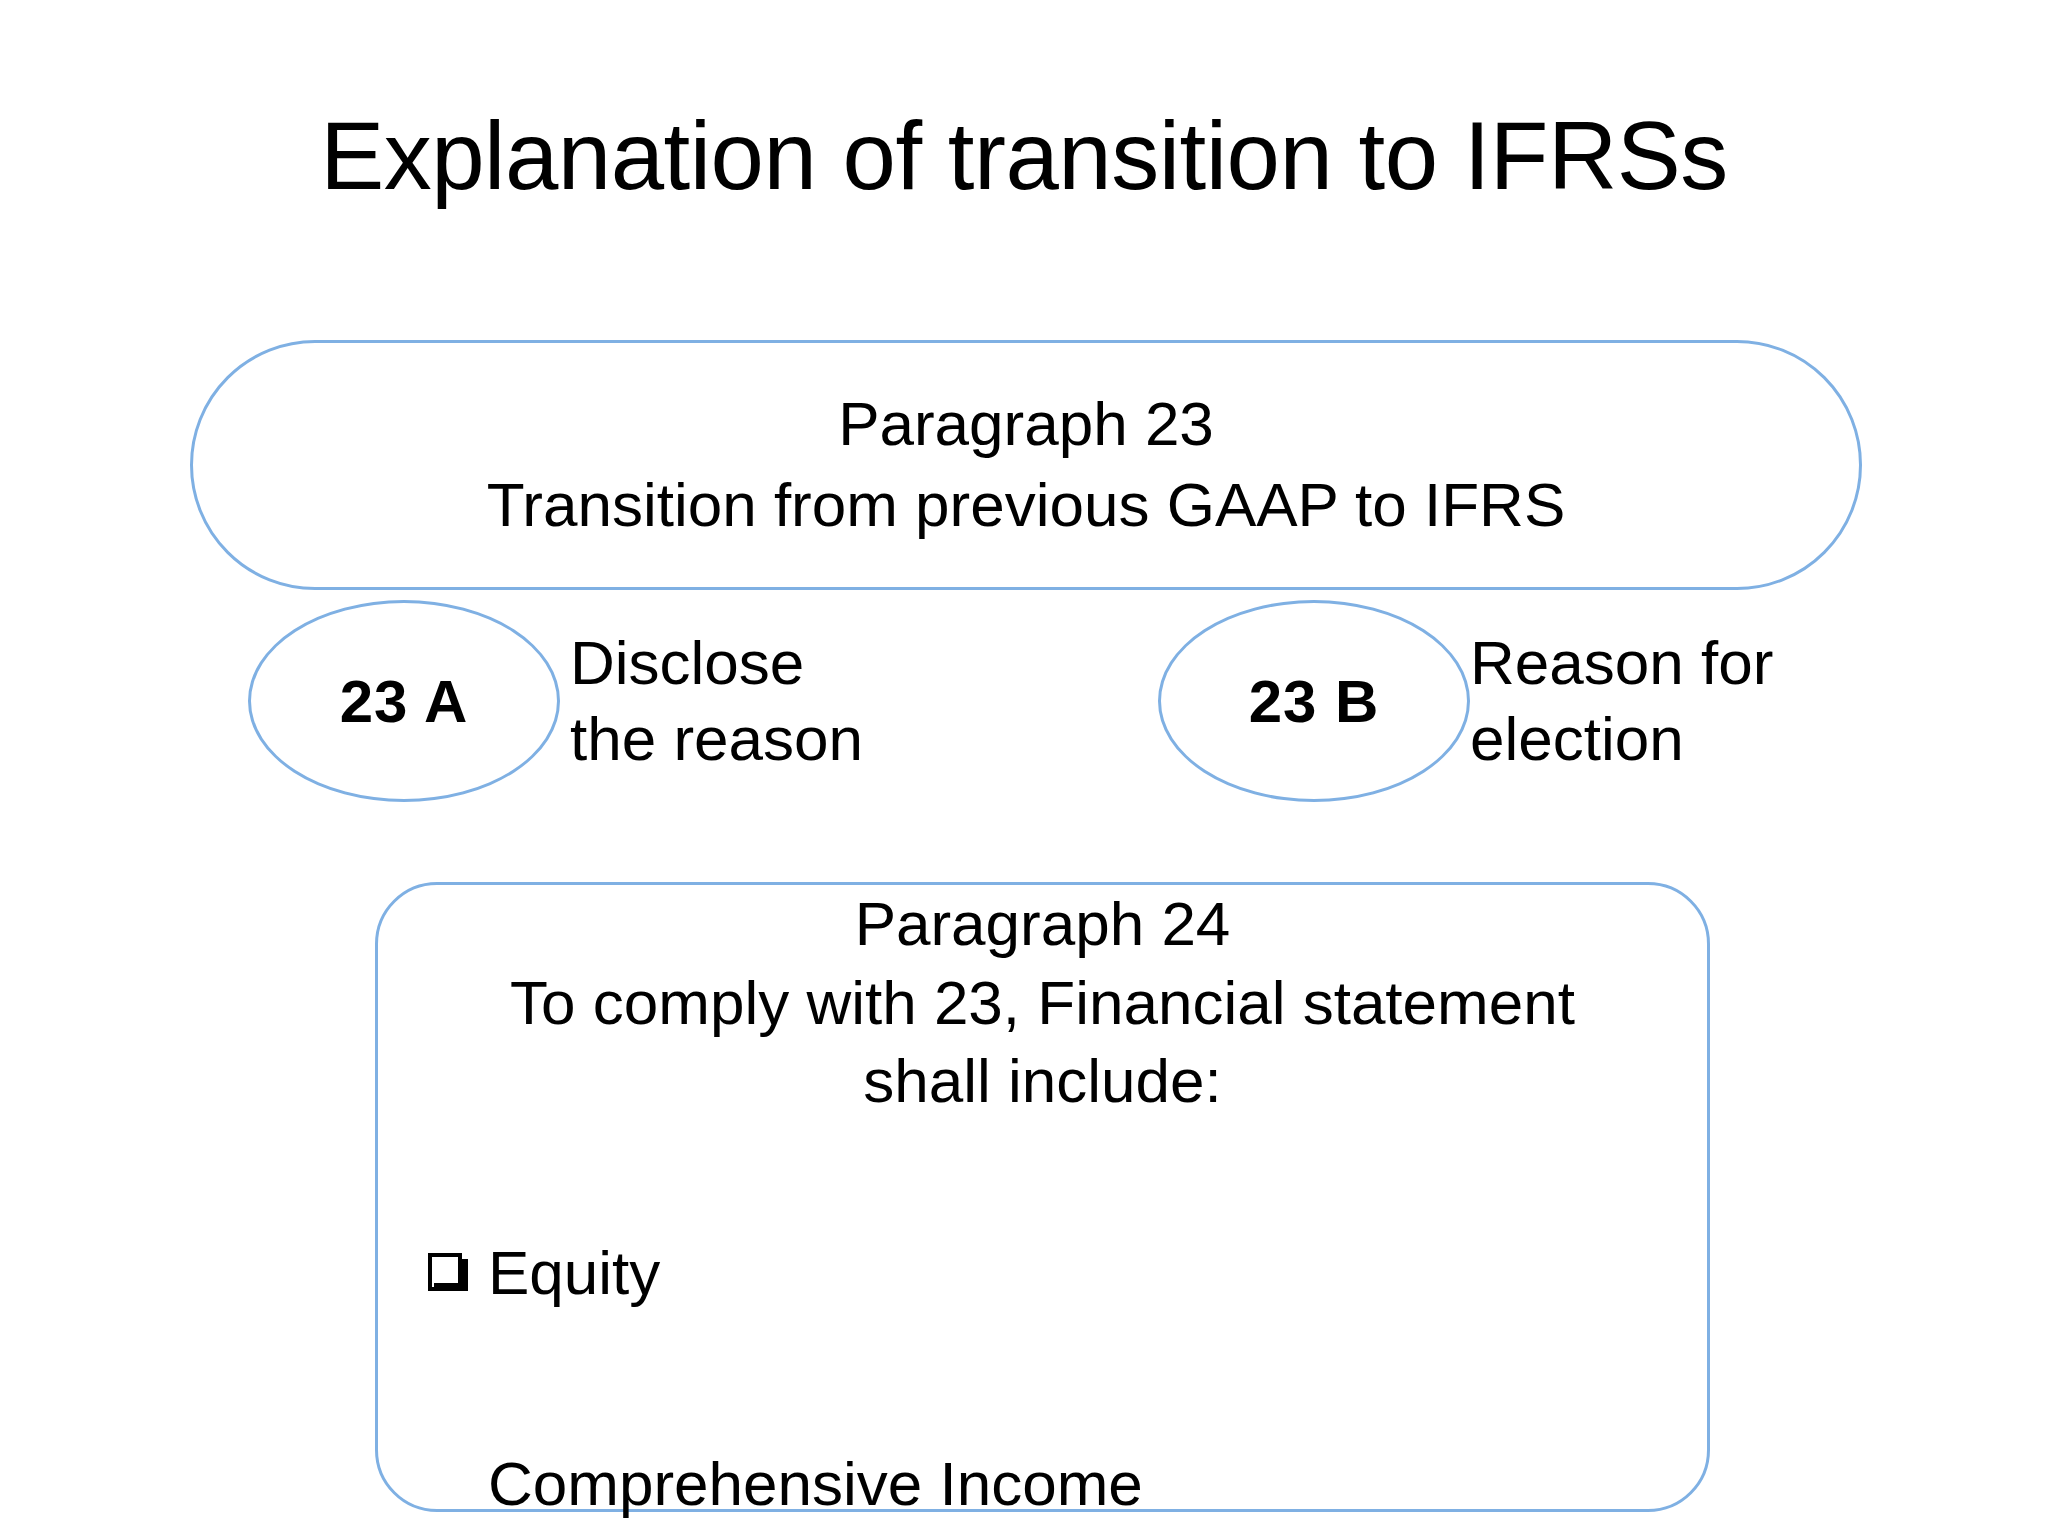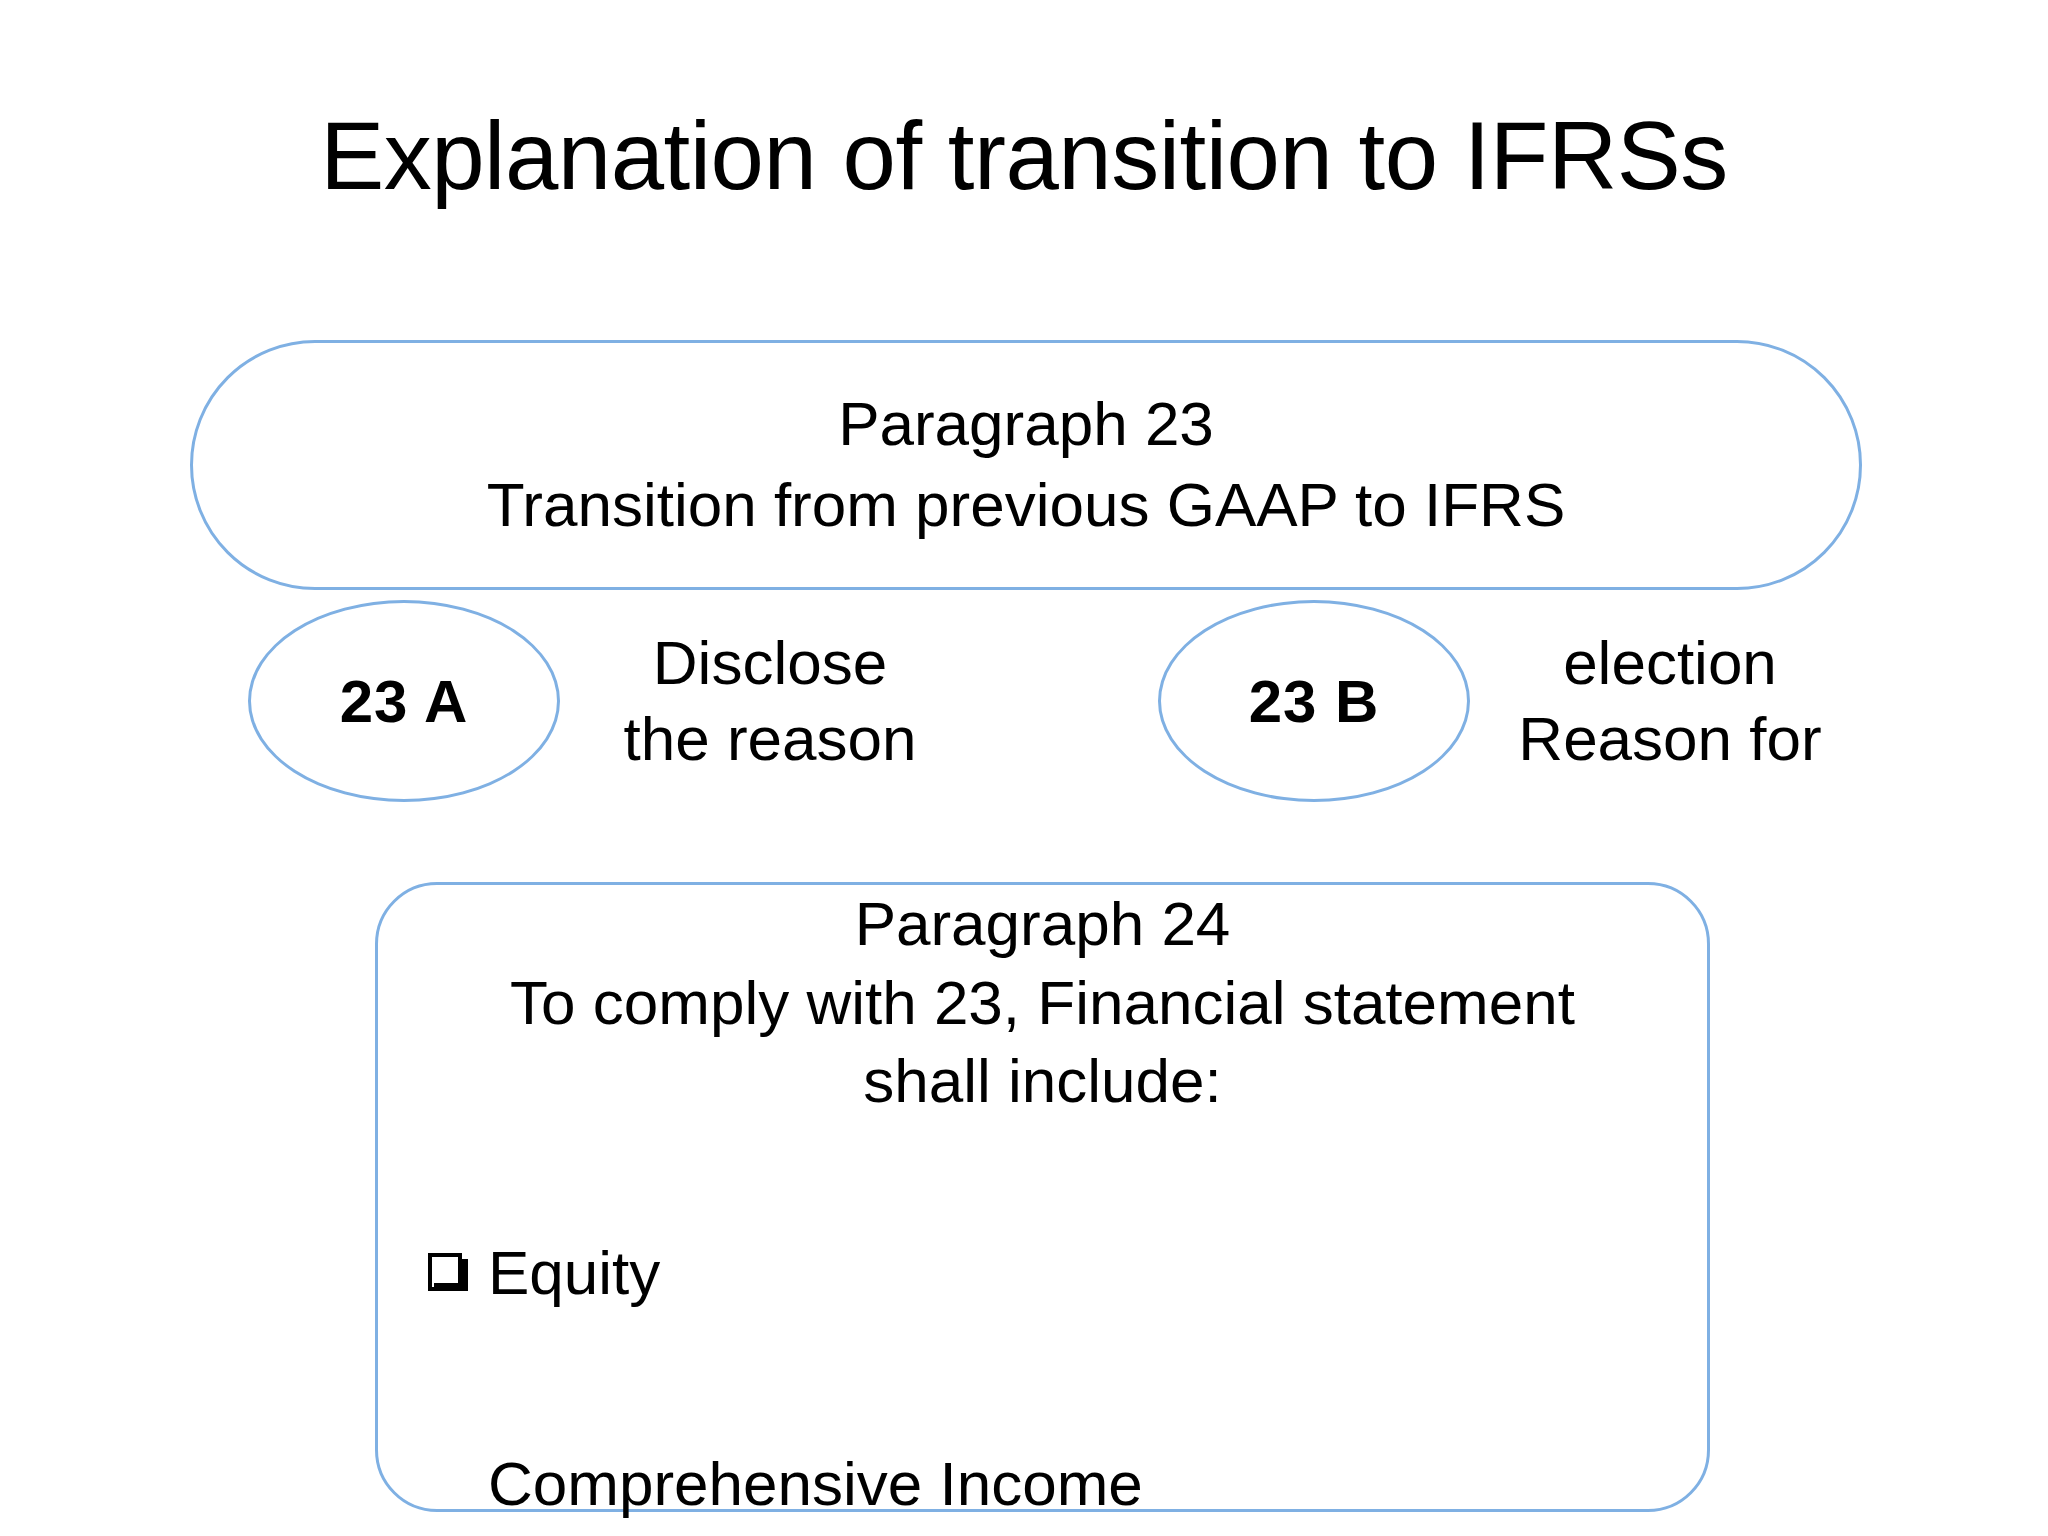--- a/index.html
+++ b/index.html
@@ -73,21 +73,21 @@
     letter-spacing: 1px;
   }
   .ellipse-23a { left: 248px; top: 600px; }
   .ellipse-23b { left: 1158px; top: 600px; }
 
   
   .caption {
     position: absolute;
     font-size: 62px;
     line-height: 1.22;
-    text-align: center;
+    text-align: left;
     white-space: nowrap;
   }
   .caption-a { left: 570px; top: 625px; width: 400px; }
   .caption-b { left: 1470px; top: 625px; width: 400px; }
 
   
   .box-para24 {
     left: 375px;
     top: 882px;
     width: 1335px;
@@ -146,22 +146,22 @@
   </div>
   <div class="caption caption-a">
     <div>Disclose</div>
     <div>the reason</div>
   </div>
 
   <div class="shape ellipse ellipse-23b">
     <span class="badge">23 B</span>
   </div>
   <div class="caption caption-b">
+    <div>Reason for</div>
     <div>election</div>
-    <div>Reason for</div>
   </div>
 
   <div class="shape box-para24">
     <div class="centered">
       <span>Paragraph </span><b>24</b>
     </div>
     <div class="centered">To comply with 23, Financial statement</div>
     <div class="centered">shall include:</div>
 
     <ul class="checklist">

